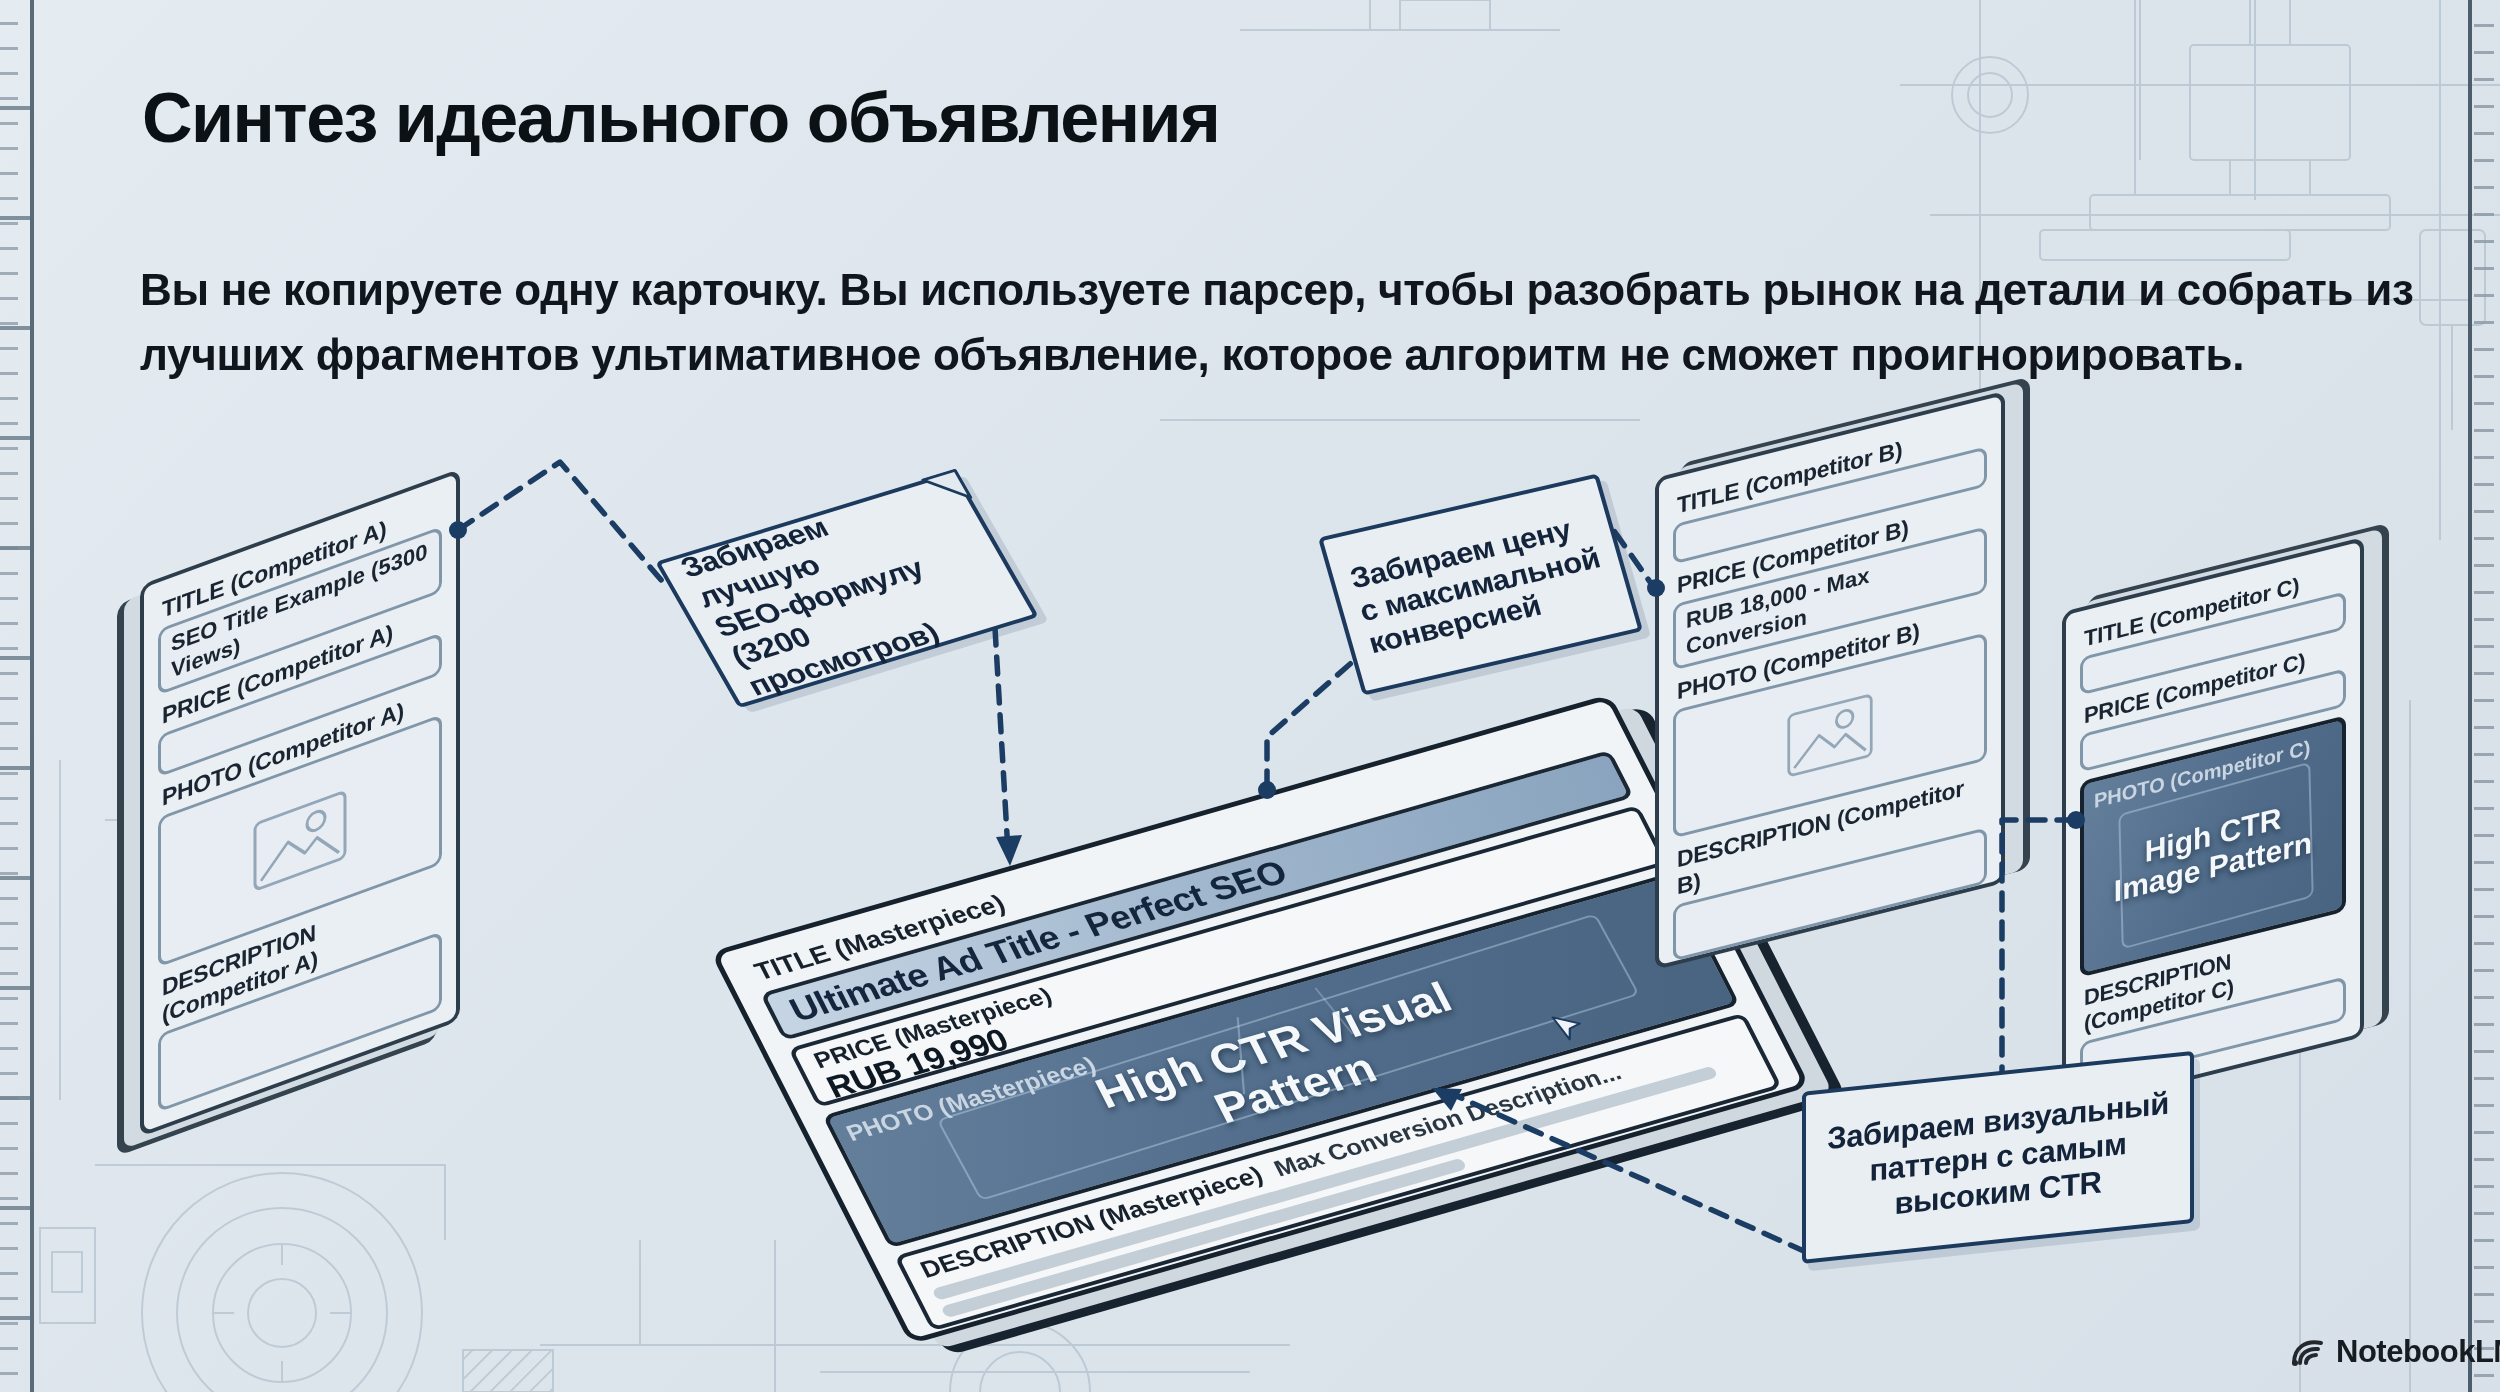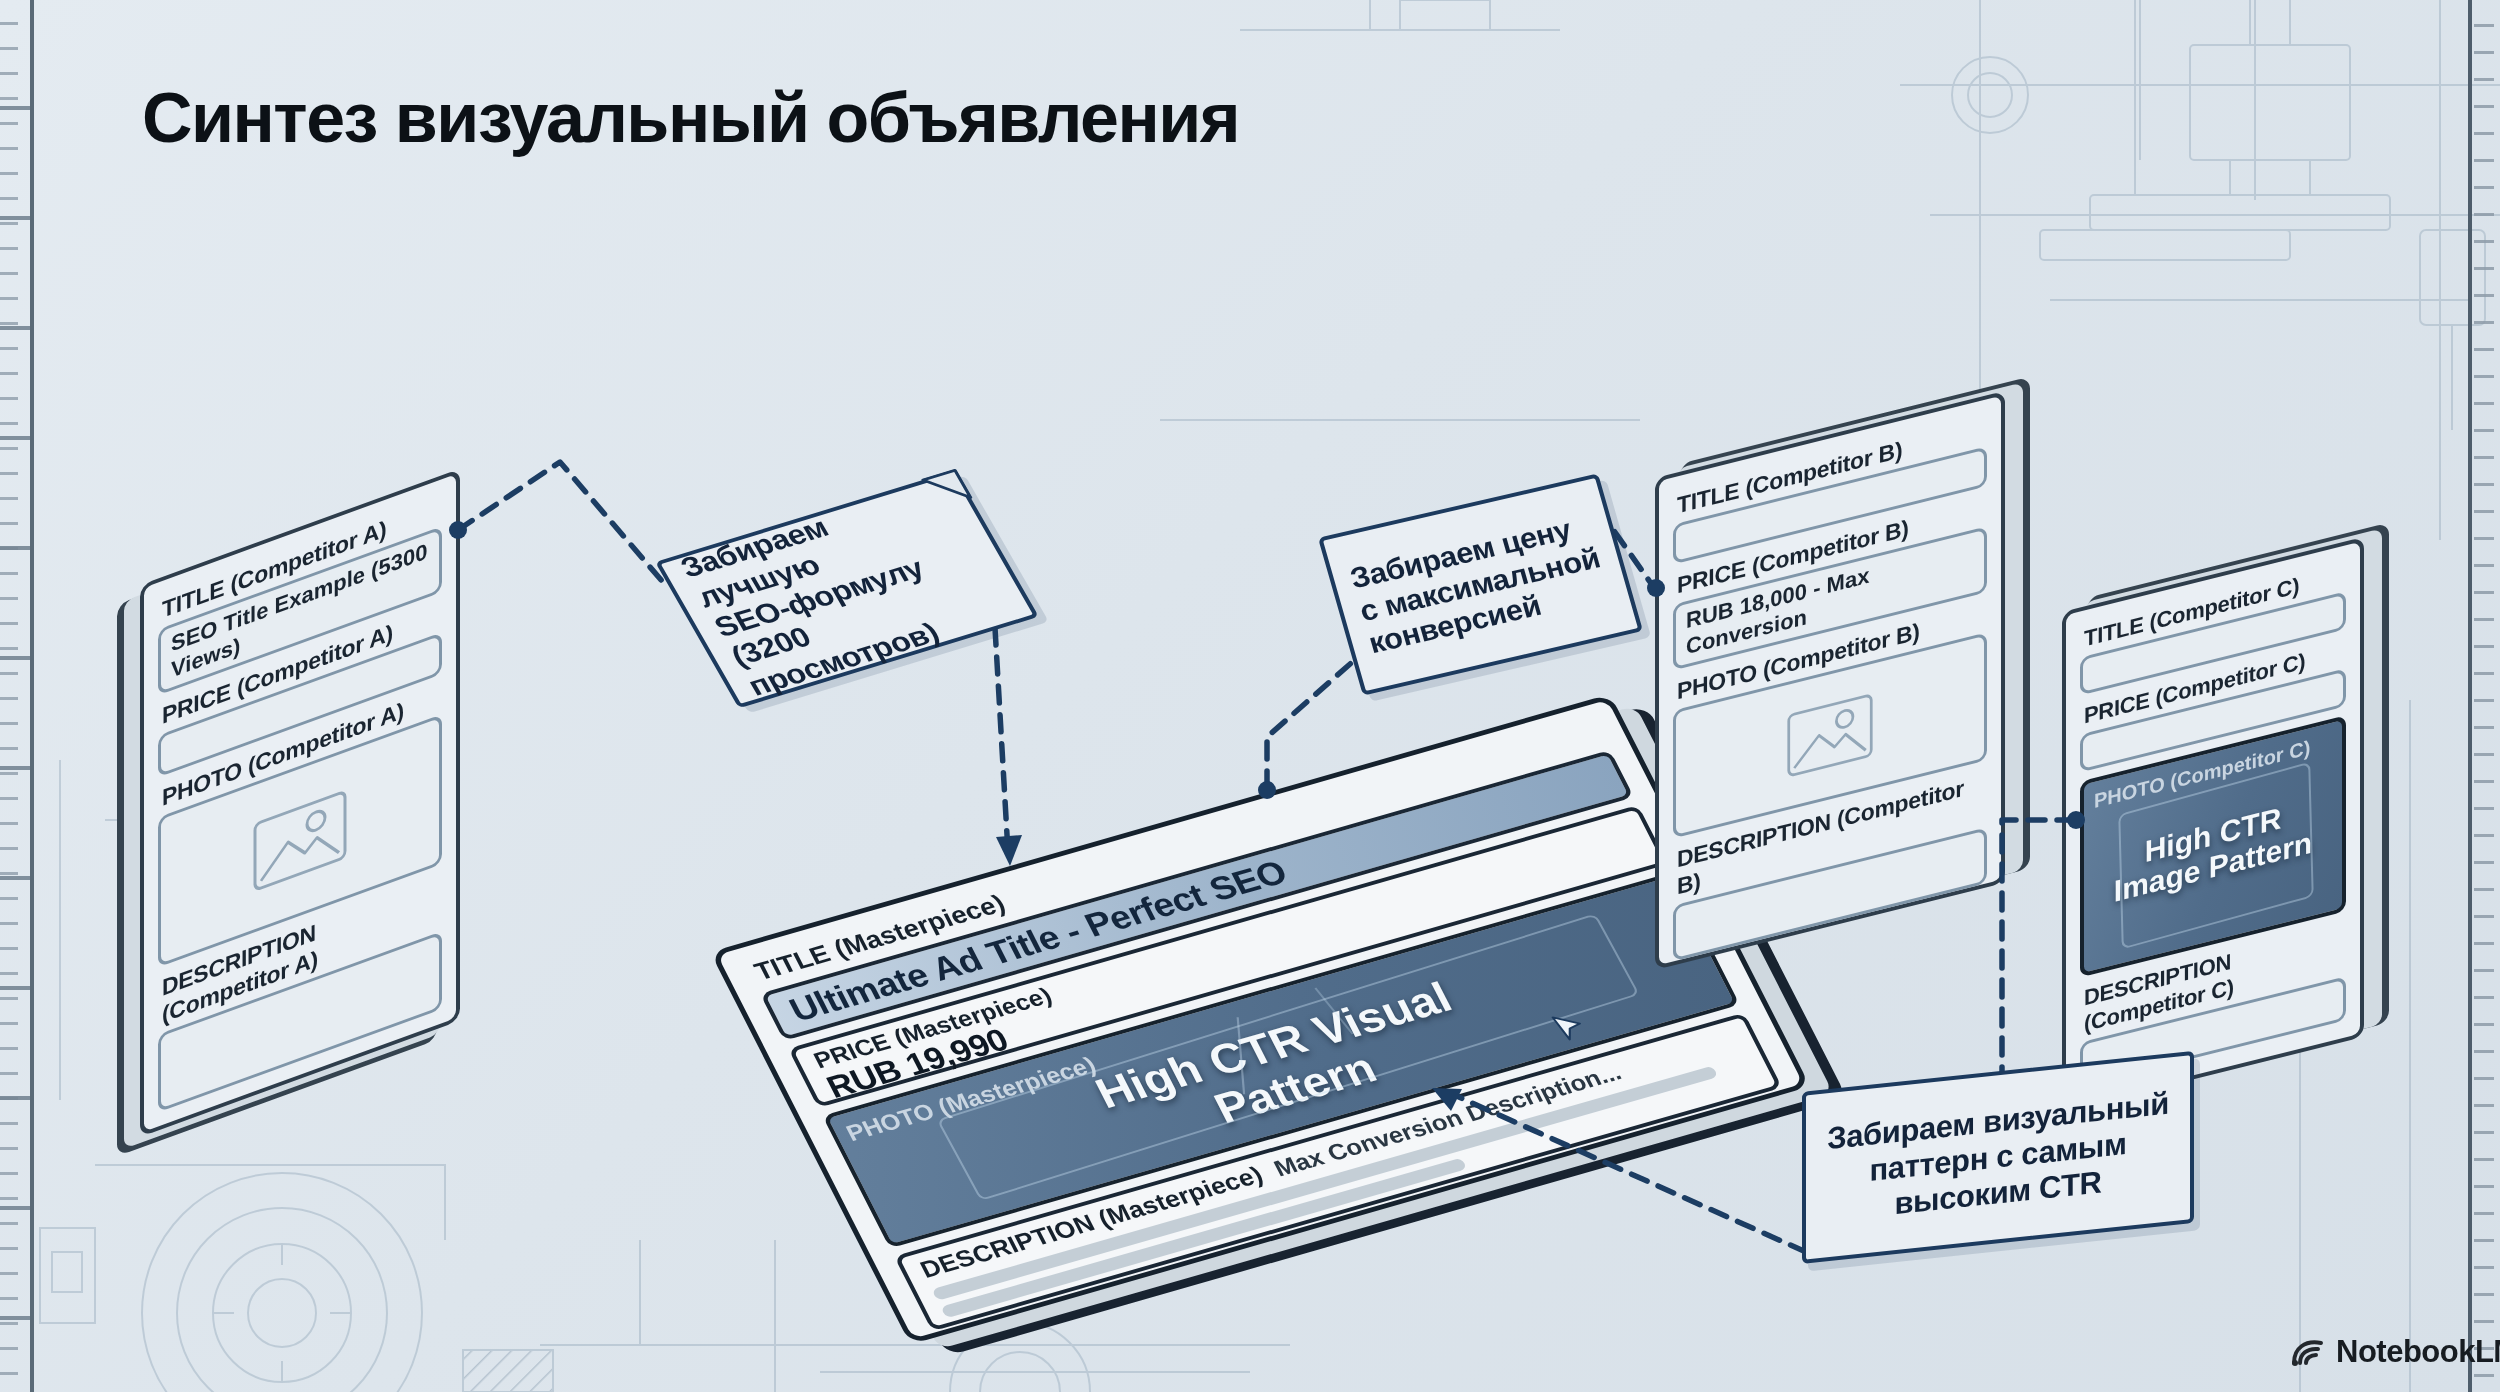--- a/index.html
+++ b/index.html
@@ -123,21 +123,22 @@
       <path d="M60 760 V1100 M105 820 H240 M240 820 V1100 M2300 620 V1392 M2410 700 V1392"></path>
     </g>
   </svg>
 
   <div class="ruler lr-ticks"></div>
   <div class="ruler lr-ticks-long"></div>
   <div class="ruler lr-line"></div>
   <div class="ruler rr-line"></div>
   <div class="ruler rr-ticks"></div>
 
-  <div class="page-title">Синтез визуальный объявления</div>
+  <div class="page-title">Синтез идеального объявления</div>
+  <div class="page-subtitle">Вы не копируете одну карточку. Вы используете парсер, чтобы разобрать рынок на детали и собрать из лучших фрагментов ультимативное объявление, которое алгоритм не сможет проигнорировать.</div>
 
   <div class="card cardA">
     <div class="sec-label">TITLE (Competitor A)</div>
     <div class="band" style="min-height:46px;">
       <div class="val">SEO Title Example (5300 Views)</div>
     </div>
     <div class="sec-label">PRICE (Competitor A)</div>
     <div class="band" style="height:42px;"></div>
     <div class="sec-label">PHOTO (Competitor A)</div>
     <div class="band photo-ph" style="height:150px;">

